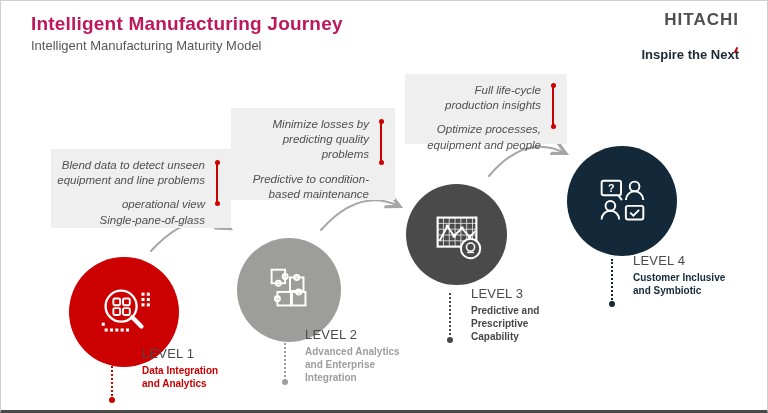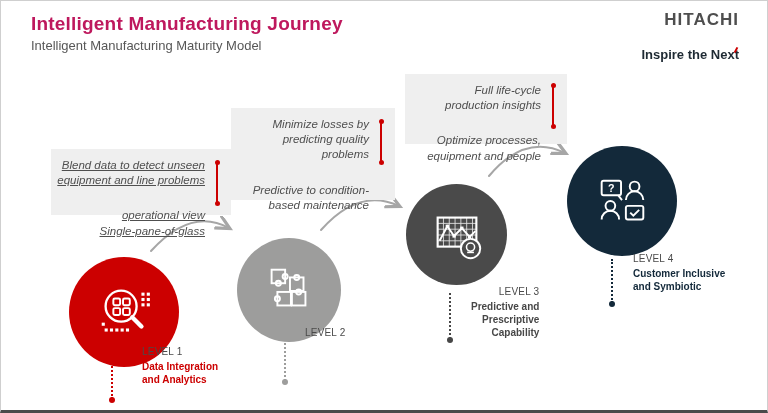--- a/index.html
+++ b/index.html
@@ -12,50 +12,50 @@
   .logo-block{position:absolute;right:28px;top:10px;text-align:right;}
   .logo{font-size:17px;font-weight:800;color:#4E4E4E;letter-spacing:1px;line-height:1.05;}
   .slogan{position:relative;display:inline-block;font-size:13px;font-weight:600;color:#1E2A33;margin-top:18px;}
   .slogan-accent{position:absolute;right:2px;top:0px;width:2px;height:6px;background:#CC0000;transform:rotate(28deg);}
 
   
   .callout{position:absolute;background:#EFEFEF;box-sizing:border-box;
            padding:9px 26px 8px 6px;text-align:right;font-style:italic;
            font-size:11.5px;color:#4F4F4F;line-height:1.32;}
   .callout p{margin:0;}
-  .callout p + p{margin-top:20px;}
+  .callout p + p{margin-top:9px;}
   .callout span{display:block;}
   .measure{position:absolute;right:13px;top:14px;width:2px;height:40px;background:#CC0000;}
   .measure::before,.measure::after{content:"";position:absolute;left:-1.5px;width:5px;height:5px;border-radius:50%;background:#CC0000;}
   .measure::before{top:-3px;}
   .measure::after{bottom:-3px;}
-  #callout-1{left:50px;top:148px;width:180px;height:66px;text-decoration:underline;}
+  #callout-1{left:50px;top:148px;width:180px;height:79px;}
   #callout-2{left:230px;top:107px;width:164px;height:92px;}
   #callout-3{left:404px;top:73px;width:162px;height:70px;padding-left:20px;}
   #callout-3 .measure{top:12px;}
 
   
   .circle{position:absolute;border-radius:50%;display:flex;align-items:center;justify-content:center;}
   #circle-1{left:68px;top:256px;width:110px;height:110px;background:#CC0000;}
   #circle-2{left:236px;top:237px;width:104px;height:104px;background:#9D9D9C;}
   #circle-3{left:405px;top:183px;width:101px;height:101px;background:#4A4A4A;}
   #circle-4{left:566px;top:145px;width:110px;height:110px;background:#13293A;}
 
   
   .level{position:absolute;}
-  .lvl-label{font-size:10px;color:#4A4A4A;margin-bottom:3px;letter-spacing:.2px;}
+  .lvl-label{font-size:13px;color:#4A4A4A;margin-bottom:3px;letter-spacing:.2px;}
   .lvl-title{font-size:10px;font-weight:700;line-height:1.3;}
   .lvl-title span{display:block;}
   .c-red{color:#CC0000;}
   .c-gray{color:#9D9D9C;}
   .c-charcoal{color:#474747;}
   .c-navy{color:#13293A;}
   #level-1{left:141px;top:345px;}
   #level-2{left:304px;top:326px;}
-  #level-3{left:470px;top:285px;text-align:right;}
+  #level-3{left:470px;top:285px;}
   #level-4{left:632px;top:252px;}
 
   
   .leader{position:absolute;width:0;border-left:2px dotted currentColor;}
   .leader::after{content:"";position:absolute;left:-4px;bottom:-4px;width:6px;height:6px;border-radius:50%;background:currentColor;}
   #leader-1{left:110px;top:354px;height:44px;}
   #leader-2{left:283px;top:334px;height:46px;}
   #leader-3{left:448px;top:292px;height:46px;}
   #leader-4{left:610px;top:258px;height:44px;}
 
@@ -222,20 +222,25 @@
   <div id="level-1" class="level">
     <div class="lvl-label">LEVEL 1</div>
     <div class="lvl-title c-red">
       <span>Data Integration</span>
       <span>and Analytics</span>
     </div>
   </div>
 
   <div id="level-2" class="level">
     <div class="lvl-label">LEVEL 2</div>
+    <div class="lvl-title c-gray">
+      <span>Advanced Analytics</span>
+      <span>and Enterprise</span>
+      <span>Integration</span>
+    </div>
   </div>
 
   <div id="level-3" class="level">
     <div class="lvl-label">LEVEL 3</div>
     <div class="lvl-title c-charcoal">
       <span>Predictive and</span>
       <span>Prescriptive</span>
       <span>Capability</span>
     </div>
   </div>

